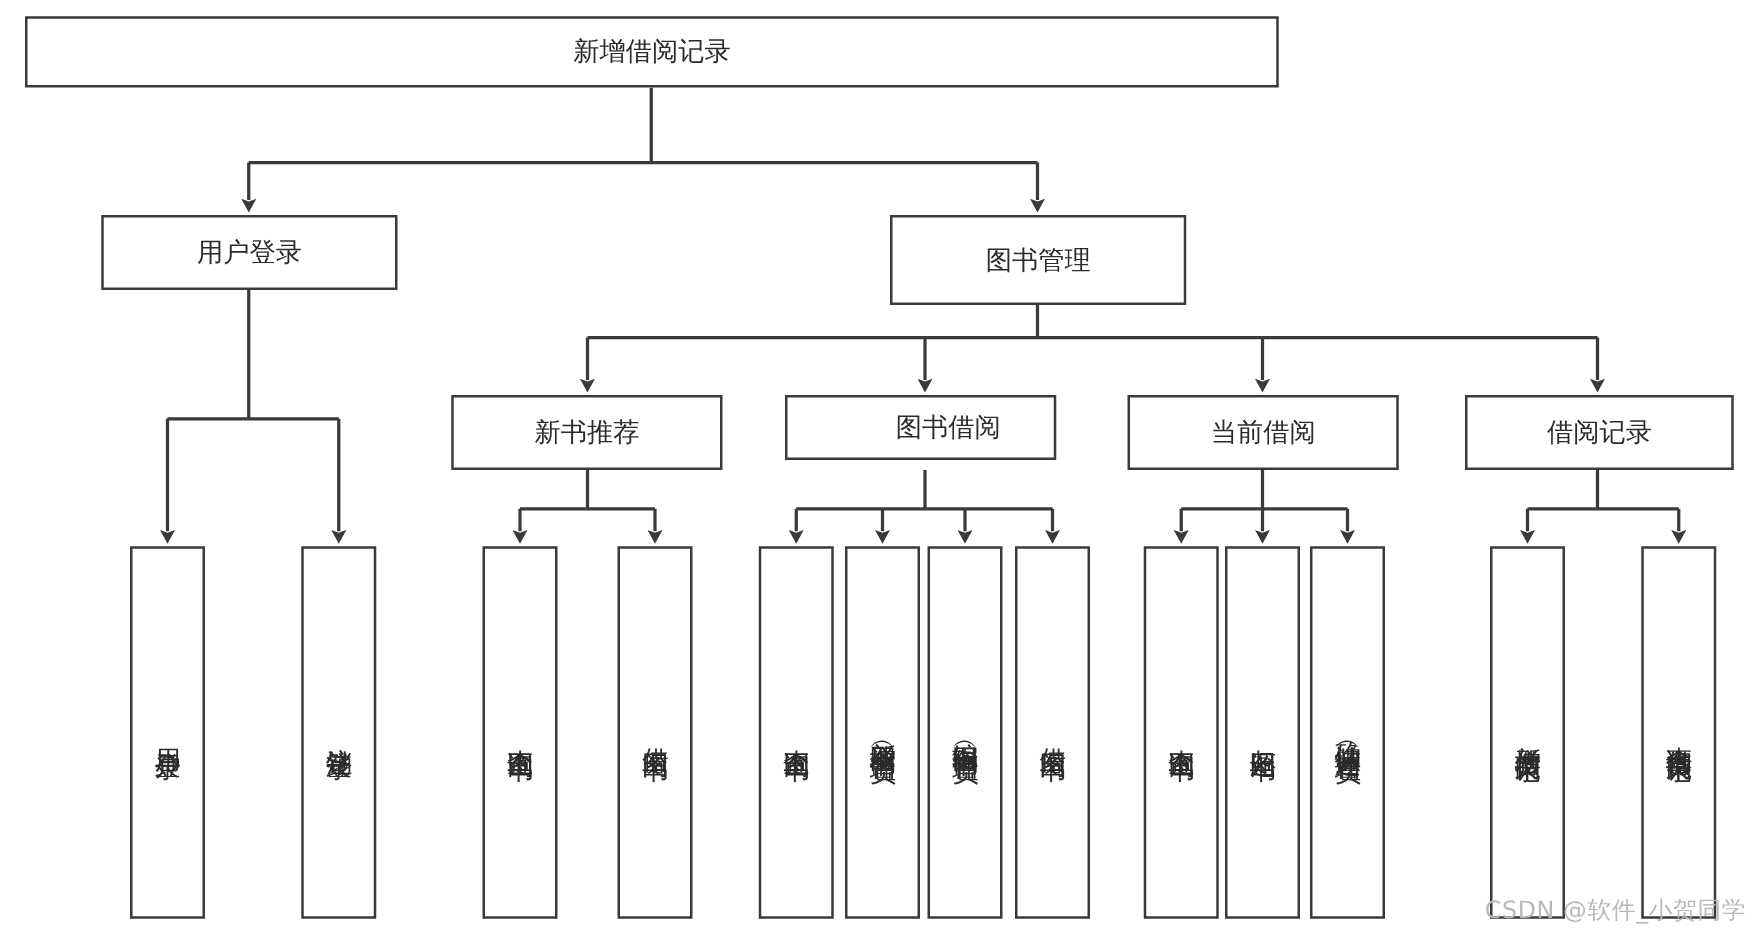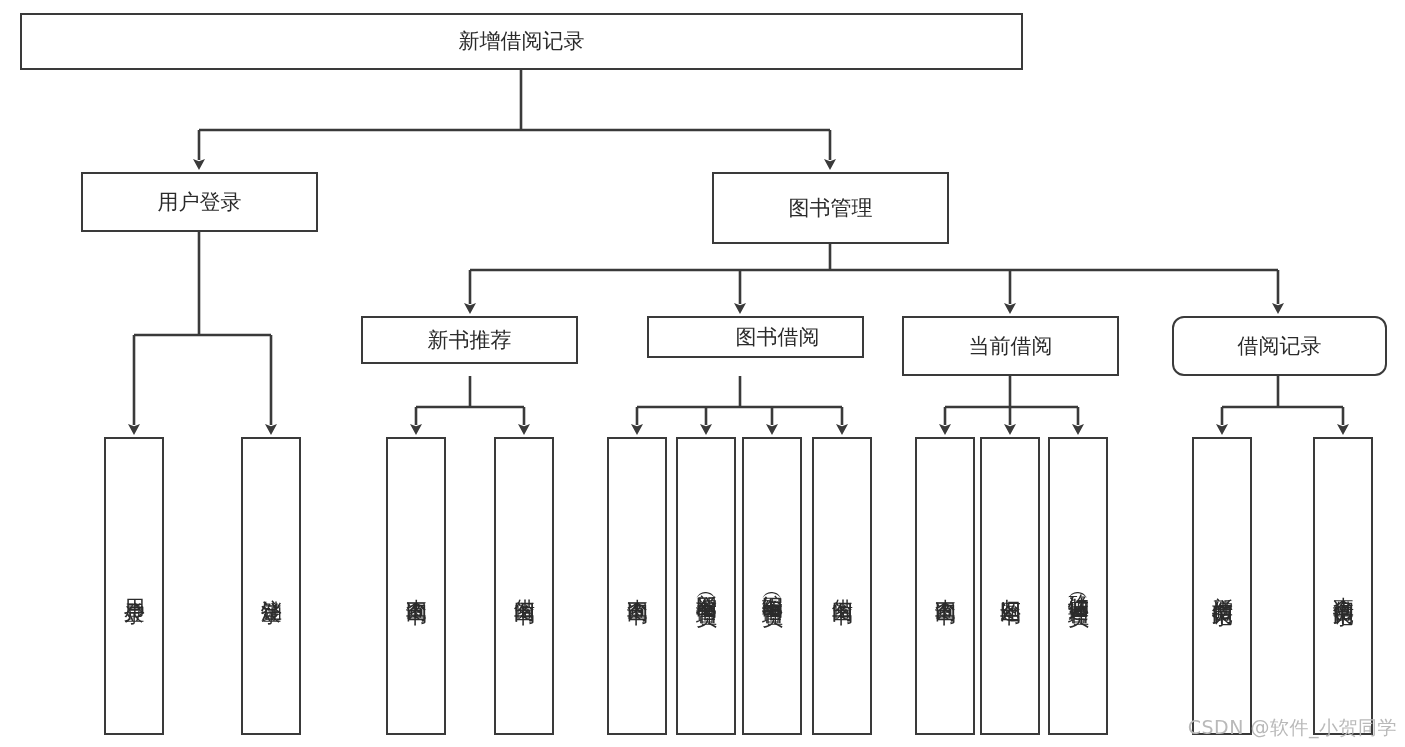--- a/index.html
+++ b/index.html
@@ -94,24 +94,24 @@
       <path d="M1222,407 L1222,425" marker-end="url(#arrow)"></path>
       <path d="M1343,407 L1343,425" marker-end="url(#arrow)"></path>
     </g>
   </svg>
 
   <div class="node root" style="left:20px;top:13px;width:1003px;height:57px;">新增借阅记录</div>
 
   <div class="node h" style="left:81px;top:172px;width:237px;height:60px;">用户登录</div>
   <div class="node h" style="left:712px;top:172px;width:237px;height:72px;">图书管理</div>
 
-  <div class="node h" style="left:361px;top:316px;width:217px;height:48px;">新书推荐</div>
-  <div class="node h" style="left:647px;top:316px;width:217px;height:42px;padding-left:44px;">图书借阅</div>
+  <div class="node h" style="left:361px;top:316px;width:217px;height:60px;">新书推荐</div>
+  <div class="node h" style="left:628px;top:316px;width:217px;height:52px;padding-left:44px;">图书借阅</div>
   <div class="node h" style="left:902px;top:316px;width:217px;height:60px;">当前借阅</div>
-  <div class="node h" style="left:1172px;top:316px;width:215px;height:60px;border-radius:12px;">借阅记录</div>
+  <div class="node h" style="left:1172px;top:316px;width:215px;height:60px;">借阅记录</div>
 
   <div class="node v" style="left:104px;top:437px;width:60px;height:298px;">
       <span>用户登录</span>
     </div>
   <div class="node v" style="left:241px;top:437px;width:60px;height:298px;">
       <span>注销登录</span>
     </div>
 
   <div class="node v" style="left:386px;top:437px;width:60px;height:298px;">
       <span>查询图书</span>

